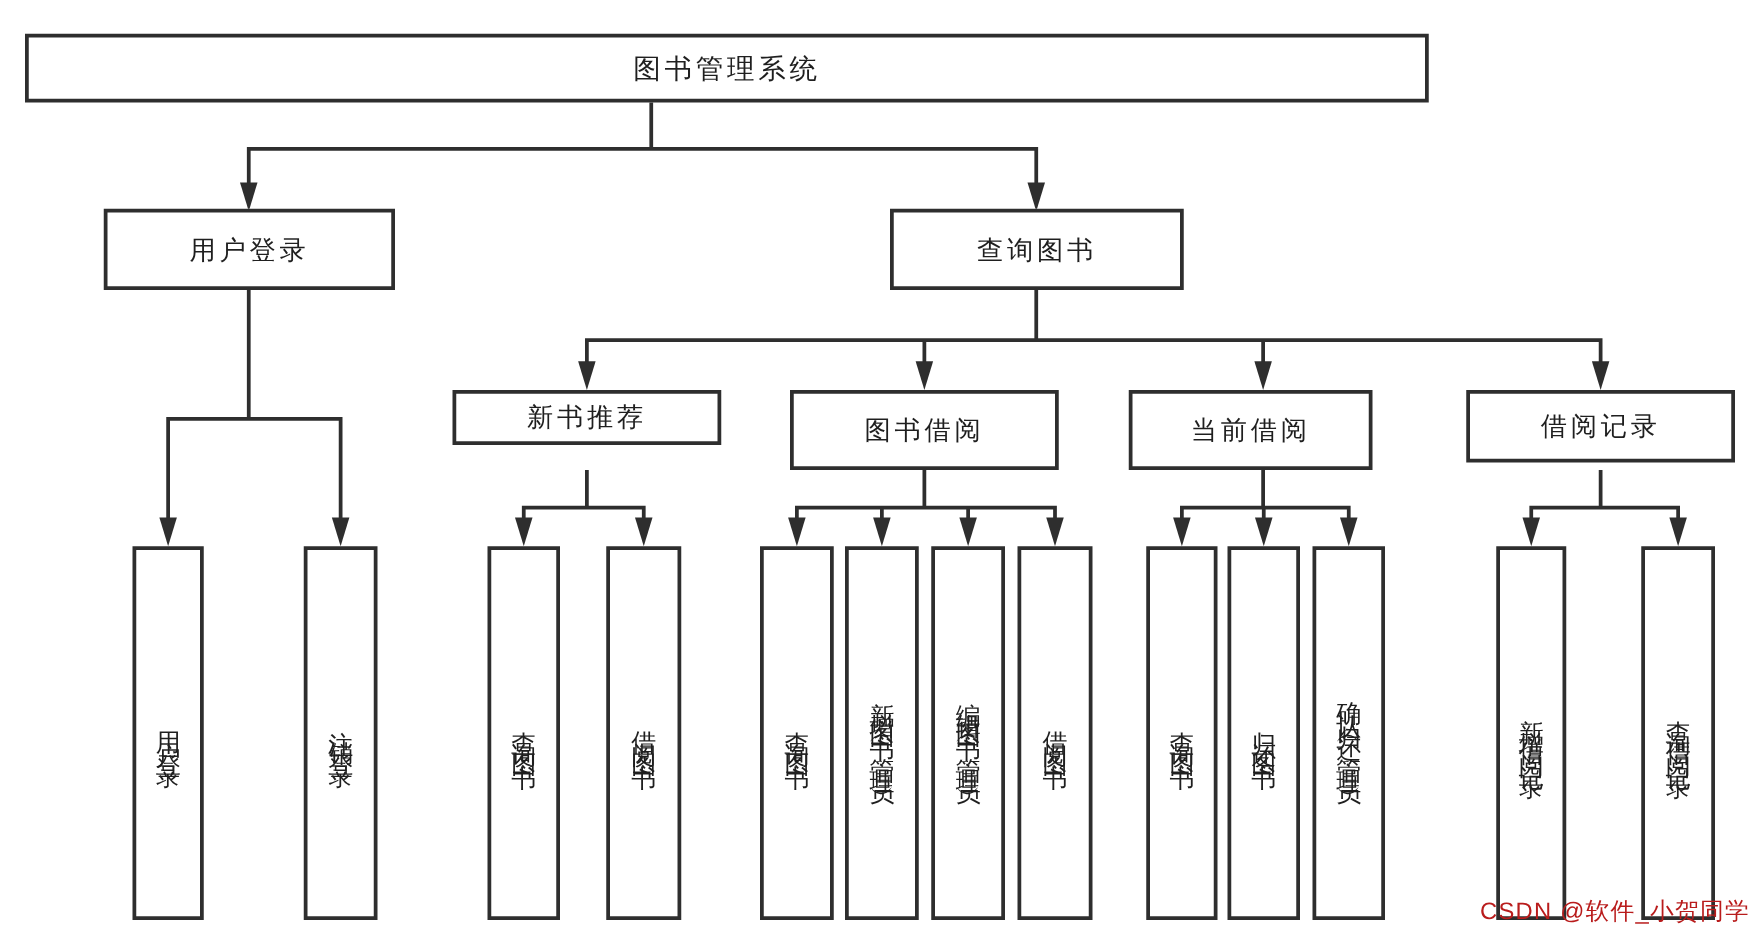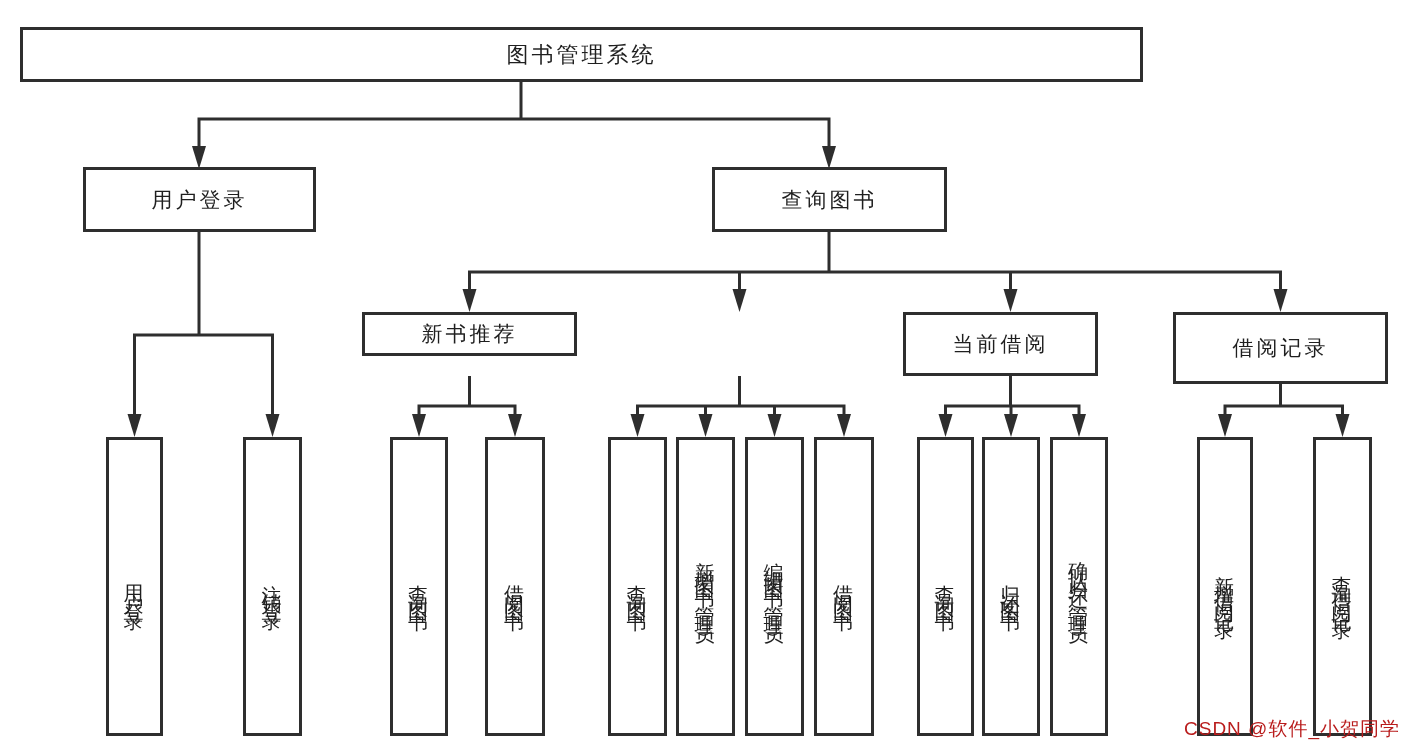--- a/index.html
+++ b/index.html
@@ -92,22 +92,23 @@
       <polygon points="1335.5,414 1349.5,414 1342.5,437"></polygon>
     </g>
   </svg>
 
   <div class="box root-box" style="left:20px;top:27px;width:1123px;height:55px;">图书管理系统</div>
 
   <div class="box" style="left:83px;top:167px;width:233px;height:65px;">用户登录</div>
   <div class="box" style="left:712px;top:167px;width:235px;height:65px;">查询图书</div>
 
   <div class="box" style="left:362px;top:312px;width:215px;height:44px;">新书推荐</div>
+  <div class="box" style="left:632px;top:312px;width:215px;height:64px;">图书借阅</div>
   <div class="box" style="left:903px;top:312px;width:195px;height:64px;">当前借阅</div>
-  <div class="box" style="left:1173px;top:312px;width:215px;height:72px;">借阅记录</div>
+  <div class="box" style="left:1173px;top:312px;width:215px;height:58px;">借阅记录</div>
 
   <div class="box vbox" style="left:106px;top:437px;width:57px;height:299px;">用户登录</div>
   <div class="box vbox" style="left:243px;top:437px;width:59px;height:299px;">注销登录</div>
 
   <div class="box vbox" style="left:390px;top:437px;width:58px;height:299px;">查询图书</div>
   <div class="box vbox" style="left:485px;top:437px;width:60px;height:299px;">借阅图书</div>
 
   <div class="box vbox" style="left:608px;top:437px;width:59px;height:299px;">查询图书</div>
   <div class="box vbox" style="left:676px;top:437px;width:59px;height:299px;">新增图书（管理员）</div>
   <div class="box vbox" style="left:745px;top:437px;width:59px;height:299px;">编辑图书（管理员）</div>

